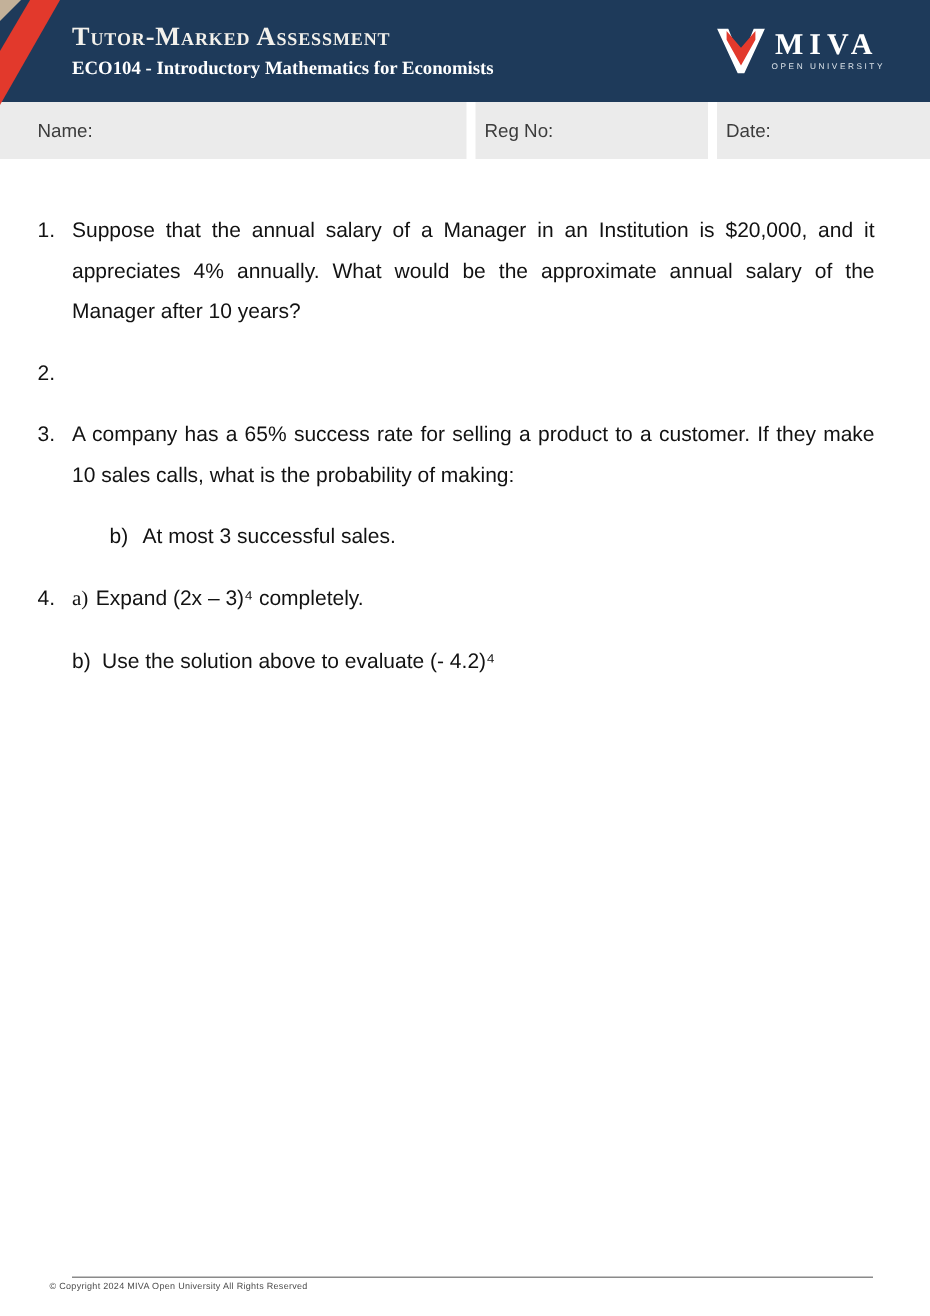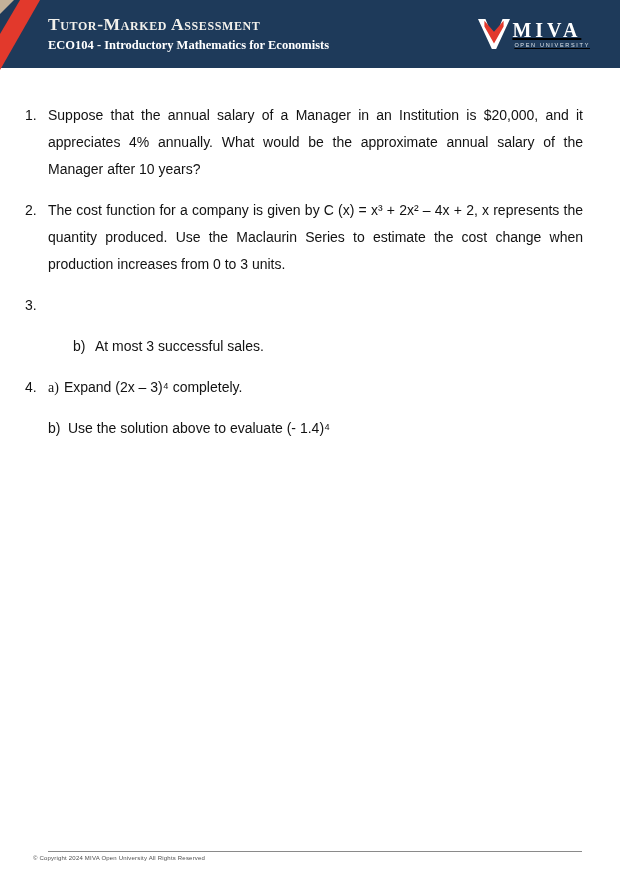--- a/index.html
+++ b/index.html
@@ -41,21 +41,21 @@
   }
   .header-subtitle {
     font-family: Liberation Serif, serif;
     font-weight: bold;
     font-size: 12.5px;
     color: #ffffff;
     margin-top: 3px;
   }
   .logo { display: flex; align-items: center; gap: 2px; position: relative; z-index: 2; }
   .logo-mark { width: 32px; height: 30px; display: block; }
-  .logo-textcol { display: flex; flex-direction: column; align-items: flex-start; text-decoration: underline; }
+  .logo-textcol { display: flex; flex-direction: column; align-items: center; }
   .logo-wordmark {
     font-family: "Liberation Serif", serif;
     font-weight: bold;
     font-size: 20px;
     letter-spacing: 4px;
     color: #ffffff;
     line-height: 1;
   }
   .logo-tagline {
     font-family: "Liberation Sans", sans-serif;
@@ -137,51 +137,62 @@
         <polygon points="0,0 14,0 30,40 46,0 60,0 34,56 26,56" fill="#ffffff"></polygon>
         <polygon points="12,3 30,24 48,3 48,14 30,46 12,14" fill="#e2392c"></polygon>
       </svg>
       <div class="logo-textcol">
         <div class="logo-wordmark">MIVA</div>
         <div class="logo-tagline">OPEN UNIVERSITY</div>
       </div>
     </div>
   </header>
 
+  <div class="info-bar">
+    <div class="info-cell cell-name">
+      <span>Name:</span>
+    </div>
+    <div class="info-cell cell-regno">
+      <span>Reg No:</span>
+    </div>
+    <div class="info-cell cell-date">
+      <span>Date:</span>
+    </div>
+  </div>
 
   <main class="content">
 
     <div class="question">
       <span class="qnum">1.</span>
       <p class="qtext">Suppose that the annual salary of a Manager in an Institution is $20,000, and it appreciates 4% annually. What would be the approximate annual salary of the Manager after 10 years?</p>
     </div>
 
     <div class="question">
       <span class="qnum">2.</span>
-      <p class="qtext">The cost function for a company is given by C (x) = x³ + 2x² – 4x + 2, x represents the quantity produced. Use the Maclaurin Series to estimate the cost change when production increases from 0 to 3 units.</p>
     </div>
 
     <div class="question">
       <span class="qnum">3.</span>
+      <p class="qtext">A company has a 65% success rate for selling a product to a customer. If they make 10 sales calls, what is the probability of making:</p>
     </div>
 
 
     <div class="subitem">
       <span class="sublabel">b)</span><span>At most 3 successful sales.</span>
     </div>
 
     <div class="question">
       <span class="qnum">4.</span>
       <p class="qtext">
         <span class="serif-label">a)</span><span>Expand (2x – 3)⁴ completely.</span>
       </p>
     </div>
 
     <div class="subitem q4b">
-      <span class="sublabel">b)</span><span>Use the solution above to evaluate (- 1.4)⁴</span>
+      <span class="sublabel">b)</span><span>Use the solution above to evaluate (- 4.2)⁴</span>
     </div>
 
   </main>
 
   <div class="footer-line"></div>
   <div class="copyright">© Copyright 2024 MIVA Open University All Rights Reserved</div>
 
 </div>
 
 </body></html>

